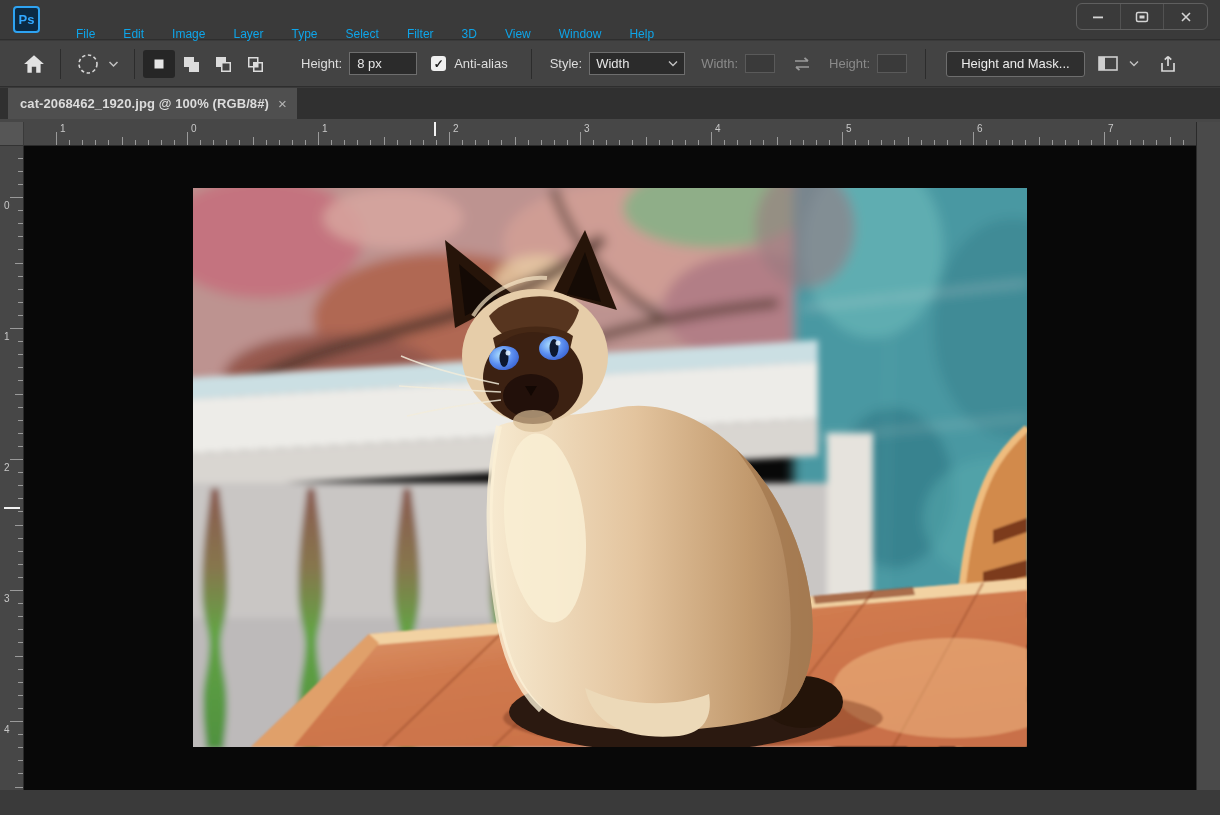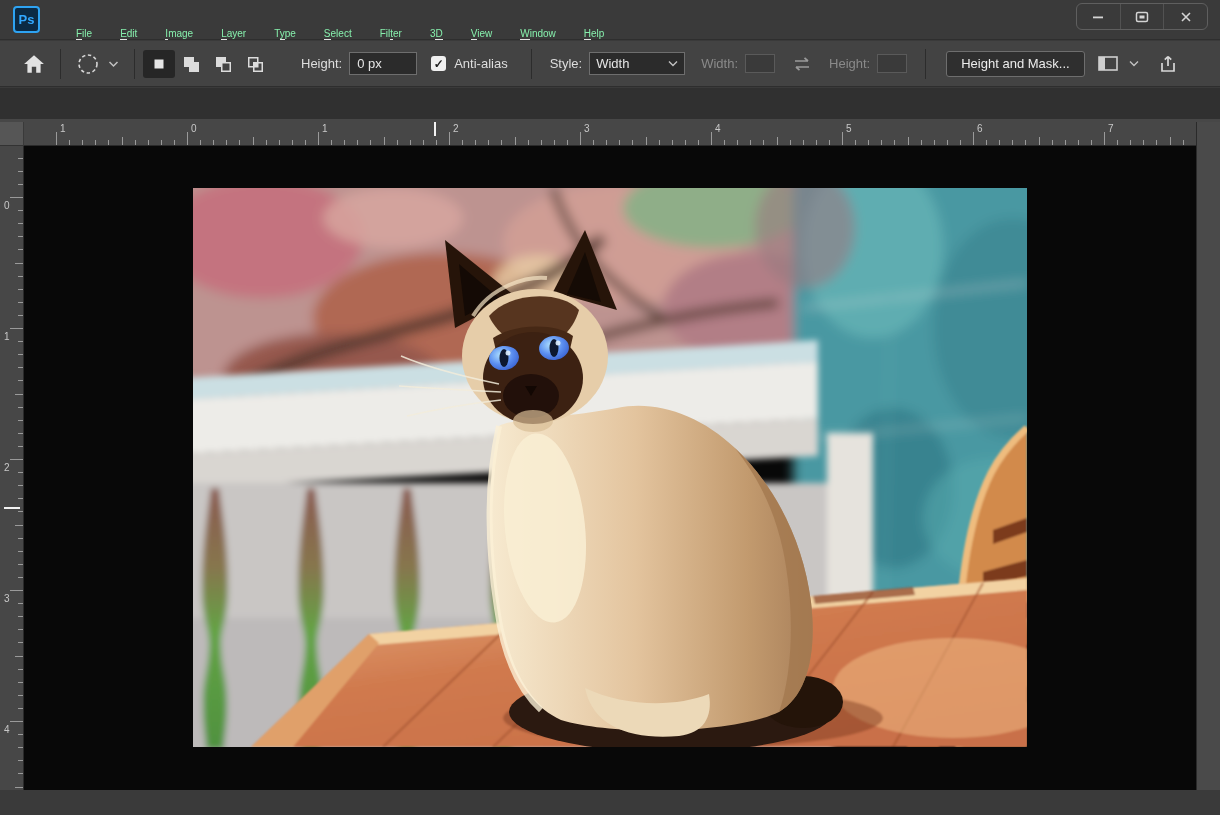--- a/index.html
+++ b/index.html
@@ -7,21 +7,21 @@
     font-family:"Liberation Sans", sans-serif; -webkit-font-smoothing:antialiased; }
   .app { position:relative; width:1220px; height:586px; background:#3a3a3a; }
 
   
   .menubar { position:absolute; left:0; top:0; width:1220px; height:40px;
     background:#3a3a3a; display:flex; align-items:center; border-bottom:1px solid #2e2e2e; }
   .ps-logo { width:27px; height:27px; margin-left:13px; border:2px solid #2ea3f2; border-radius:4px;
     background:#0b2a44; color:#31a8ff; font-size:13px; font-weight:bold;
     display:flex; align-items:center; justify-content:center; }
   .menu-items { display:flex; margin-left:22px; }
-  .menu-item { color:#86efac; font-size:10px; padding:6px 14px; cursor:default; white-space:nowrap;margin-top:28px; }
+  .menu-item { color:#0ea5e9; font-size:12px; padding:6px 14px; cursor:default; white-space:nowrap;margin-top:28px; }
   .menu-item .mn { border-bottom:1px solid #e2e2e2; padding-bottom:0px; }
   .win-controls { position:absolute; right:12px; top:3px; height:27px; width:132px;
     border:1px solid #5f5f5f; border-radius:6px; display:flex; }
   .win-btn { flex:1; display:flex; align-items:center; justify-content:center; color:#d4d4d4; }
   .win-btn + .win-btn { border-left:1px solid #525252; }
   .win-btn svg { display:block; }
 
   
   .optionsbar { position:absolute; left:0; top:41px; width:1220px; height:46px;
     background:#434343; display:flex; align-items:center; border-bottom:1px solid #2e2e2e; }
@@ -150,21 +150,21 @@
     <div class="mode-btn">
       <svg width="22" height="22" viewBox="0 0 22 22">
         <rect x="4.75" y="4.75" width="9" height="9" fill="none" stroke="#dcdcdc" stroke-width="1.5"></rect>
         <rect x="9.75" y="9.75" width="8.5" height="8.5" fill="none" stroke="#dcdcdc" stroke-width="1.5"></rect>
         <rect x="9.75" y="9.75" width="4" height="4" fill="#dcdcdc"></rect>
       </svg>
     </div>
 
     <span class="opt-label" style="margin-left:30px">Height:</span>
     <div class="text-field">
-        <span>0 px</span>
+        <span>8 px</span>
       </div>
 
     <div class="checkbox" id="antialias-checkbox">✓</div>
     <span class="opt-label" style="margin-left:8px">Anti-alias</span>
 
     <div class="opt-sep" style="margin-left:16px"></div>
 
     <span class="opt-label">Style:</span>
     <div class="dropdown">
       <span>Width</span>
@@ -202,20 +202,24 @@
     <div class="icon-btn" style="margin-left:8px">
       <svg width="20" height="20" viewBox="0 0 20 20">
         <path d="M4,9 V17 H16 V9" fill="none" stroke="#d8d8d8" stroke-width="1.7"></path>
         <path d="M10,12 V2.5 M10,2.5 L6.8,5.7 M10,2.5 L13.2,5.7" fill="none" stroke="#d8d8d8" stroke-width="1.7"></path>
       </svg>
     </div>
   </div>
 
   <div class="tabbar">
     <div class="strip"></div>
+    <div class="doc-tab">
+      <span class="title">cat-2068462_1920.jpg @ 100% (RGB/8#)</span>
+      <span class="close">×</span>
+    </div>
   </div>
 
   <div class="ruler-corner"></div>
   <div class="h-ruler" id="h-ruler">
       <div class="htick" style="left: 32px; height: 13px;"></div>
       <div class="htick" style="left: 45.1px; height: 5px;"></div>
       <div class="htick" style="left: 58.2px; height: 5px;"></div>
       <div class="htick" style="left: 71.3px; height: 5px;"></div>
       <div class="htick" style="left: 84.4px; height: 5px;"></div>
       <div class="htick" style="left: 97.5px; height: 8px;"></div>

